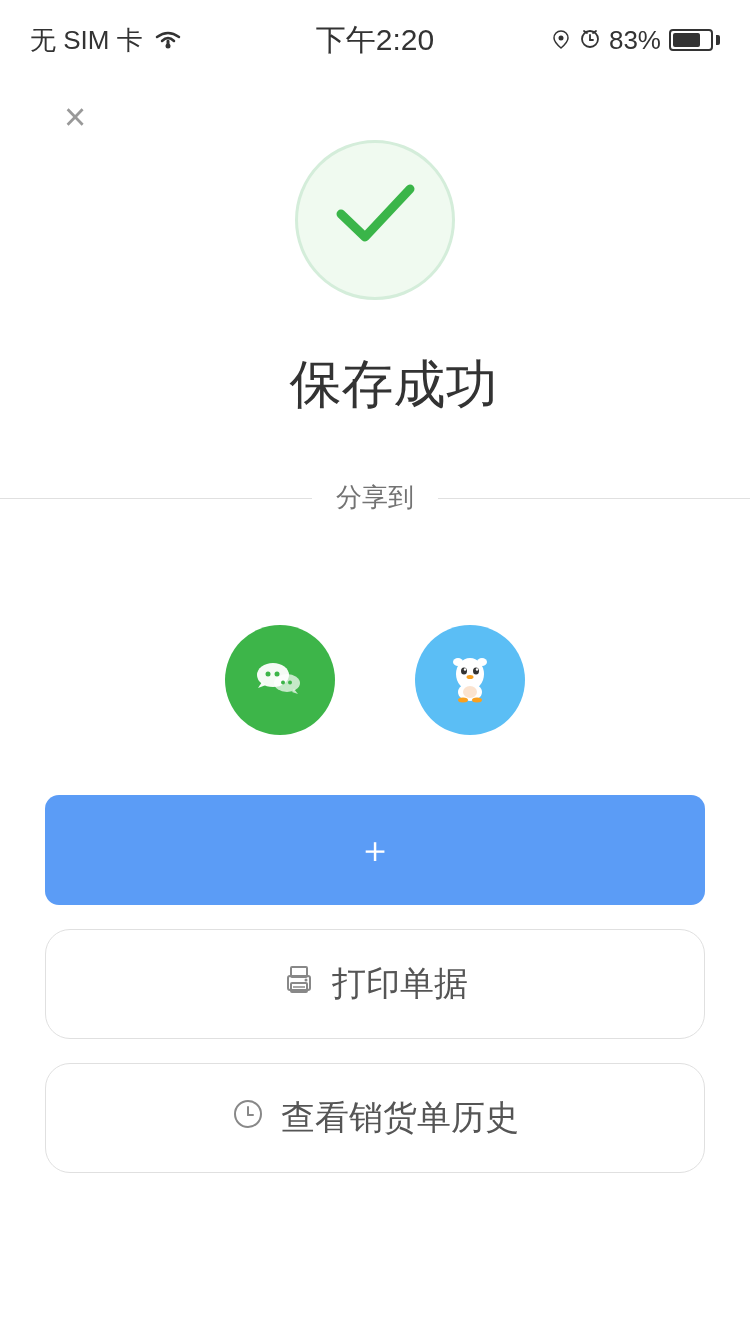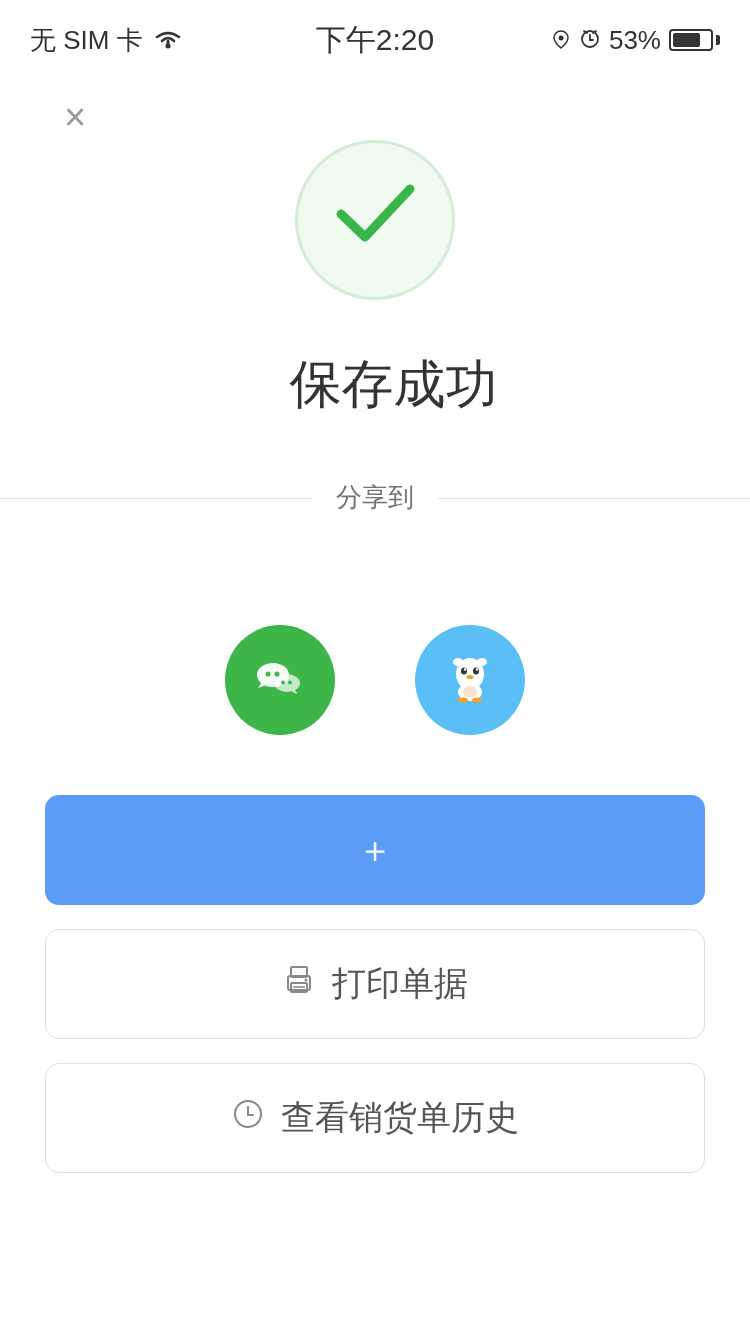--- a/index.html
+++ b/index.html
@@ -169,21 +169,21 @@
       display: flex;
       align-items: center;
       justify-content: center;
       gap: 16px;
     }
     .btn-secondary {
       width: 100%;
       height: 110px;
       background: #fff;
       border: 1.5px solid #e0e0e0;
-      border-radius: 14px;
+      border-radius: 25px;
       font-size: 34px;
       color: #555;
       cursor: pointer;
       display: flex;
       align-items: center;
       justify-content: center;
       gap: 16px;
     }
 
     
@@ -248,21 +248,21 @@
     </span>
     <span>
       <svg width="22" height="22" viewBox="0 0 22 22">
           <circle cx="11" cy="12" r="8" stroke="#333" stroke-width="1.8" fill="none"></circle>
           <line x1="11" y1="8" x2="11" y2="13" stroke="#333" stroke-width="1.8" stroke-linecap="round"></line>
           <line x1="11" y1="13" x2="14" y2="13" stroke="#333" stroke-width="1.8" stroke-linecap="round"></line>
           <line x1="5" y1="4" x2="8" y2="6" stroke="#333" stroke-width="1.8" stroke-linecap="round"></line>
           <line x1="17" y1="4" x2="14" y2="6" stroke="#333" stroke-width="1.8" stroke-linecap="round"></line>
         </svg>
     </span>
-    <span>53%</span>
+    <span>83%</span>
     <span class="battery">
       <span class="battery-body">
           <span class="battery-fill"></span>
         </span>
       <span class="battery-tip"></span>
     </span>
   </div>
 </div>
 
 <div class="close-btn">

